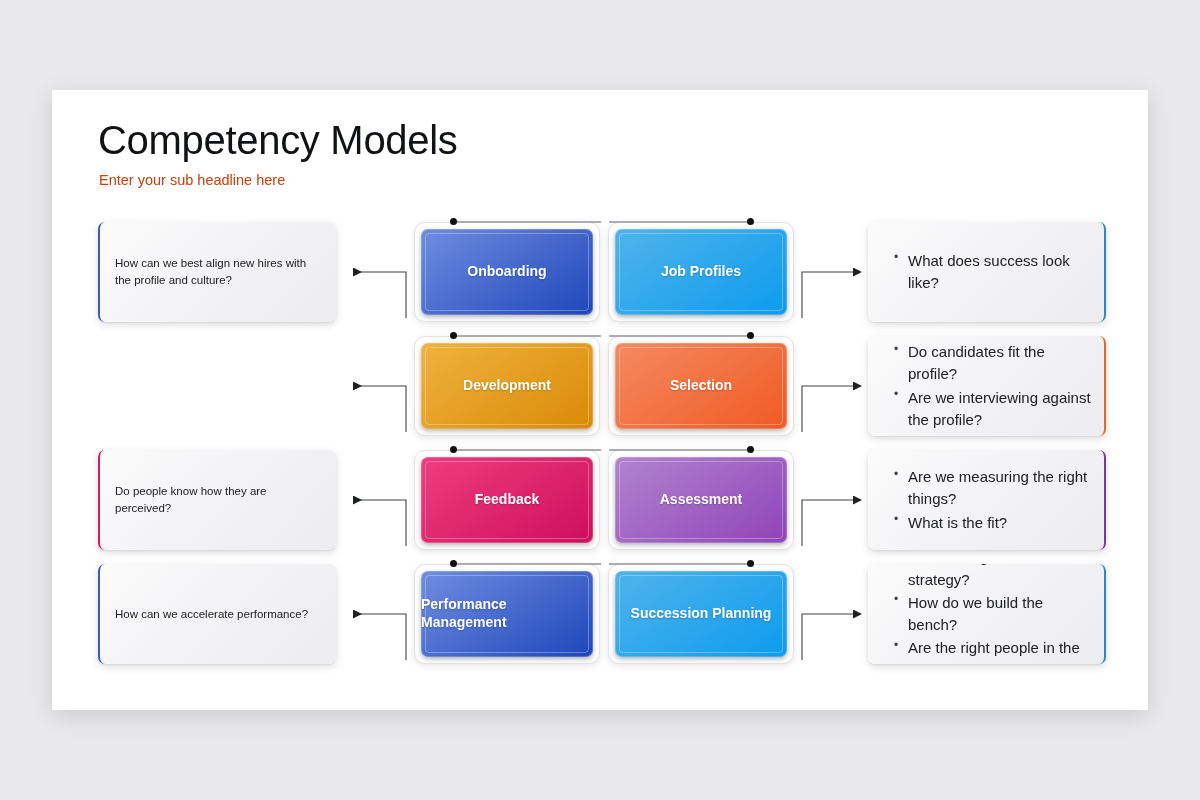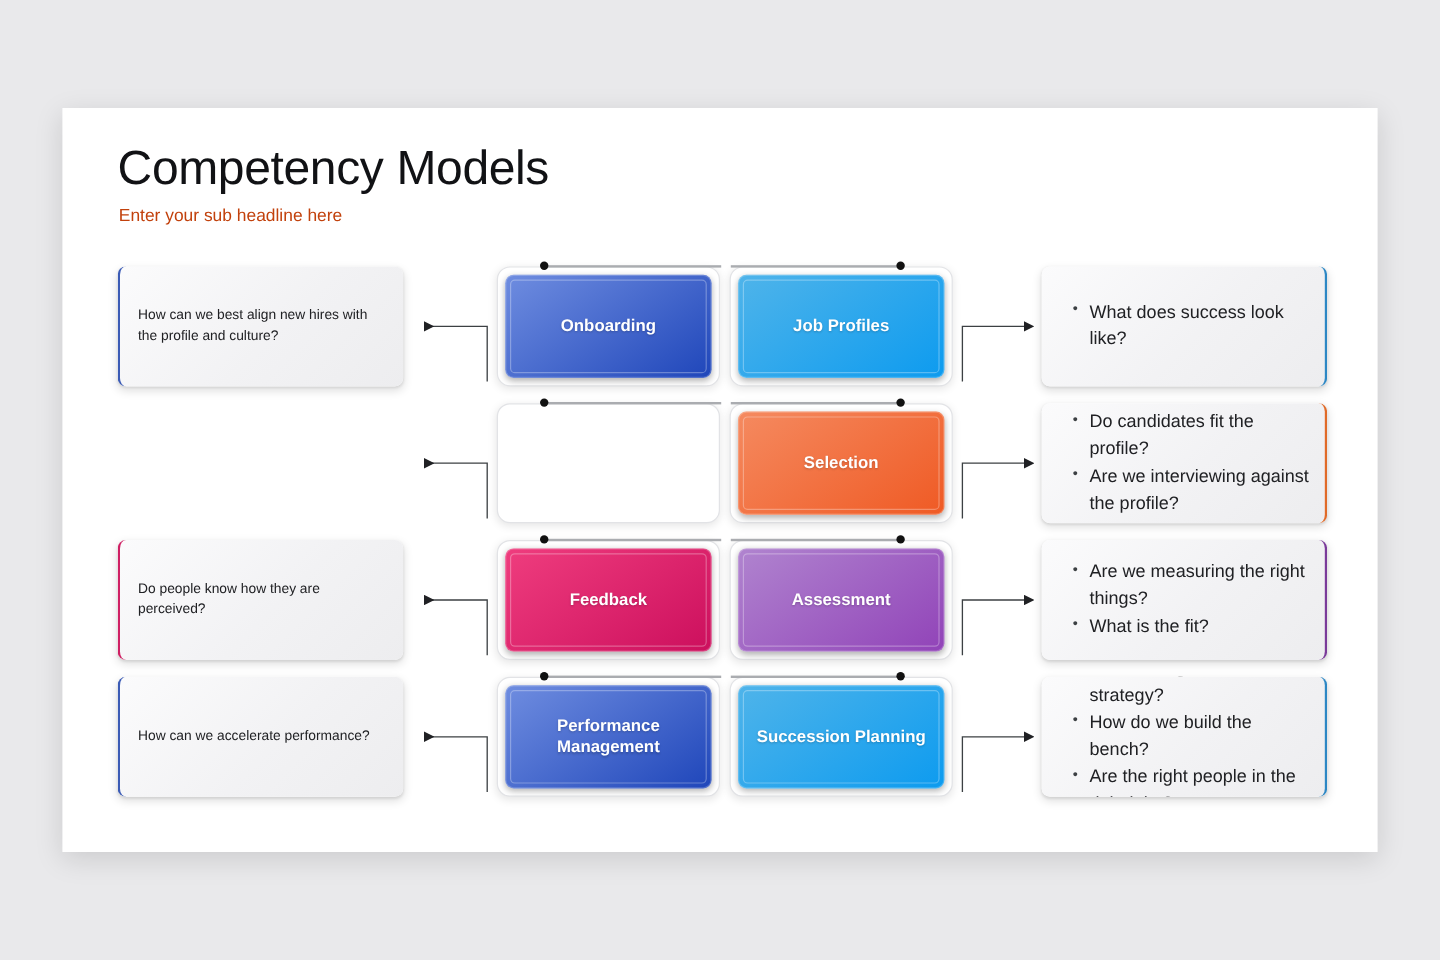--- a/index.html
+++ b/index.html
@@ -88,21 +88,21 @@
   }
   .center-card::after {
     content: "";
     position: absolute; left: 4px; top: 4px; right: 4px; bottom: 4px;
     border: 1px solid rgba(255,255,255,0.30);
     border-radius: 4px; pointer-events: none;
   }
   .center-label {
     position: relative; z-index: 2;
     color: #ffffff; font-size: 14px; font-weight: bold;
-    line-height: 1.26; text-align: center;
+    line-height: 1.26; text-align: left;
     text-shadow: 0 1px 2px rgba(0,0,0,0.22);
   }
 
   
   .top-line {
     position: absolute; top: -1.6px; height: 1.6px;
     background: #aaacb0;
   }
   .dot {
     position: absolute; width: 7px; height: 7px;
@@ -178,20 +178,23 @@
             <li>What does success look like?</li>
           </ul>
       </div>
     </div>
 
     <div class="row" style="top:246px">
 
       <div class="center-wrap c1" style="--g1:#f0b23f; --g2:#d98a06">
         <div class="top-line" style="left:38px; width:148px"></div>
         <div class="dot" style="left:35px"></div>
+        <div class="center-card">
+          <div class="center-label">Development</div>
+        </div>
       </div>
 
       <div class="center-wrap c2" style="--g1:#f58a60; --g2:#ef5a24">
         <div class="top-line" style="left:0px; width:142px"></div>
         <div class="dot" style="left:138px"></div>
         <div class="center-card">
           <div class="center-label">Selection</div>
         </div>
       </div>
 

